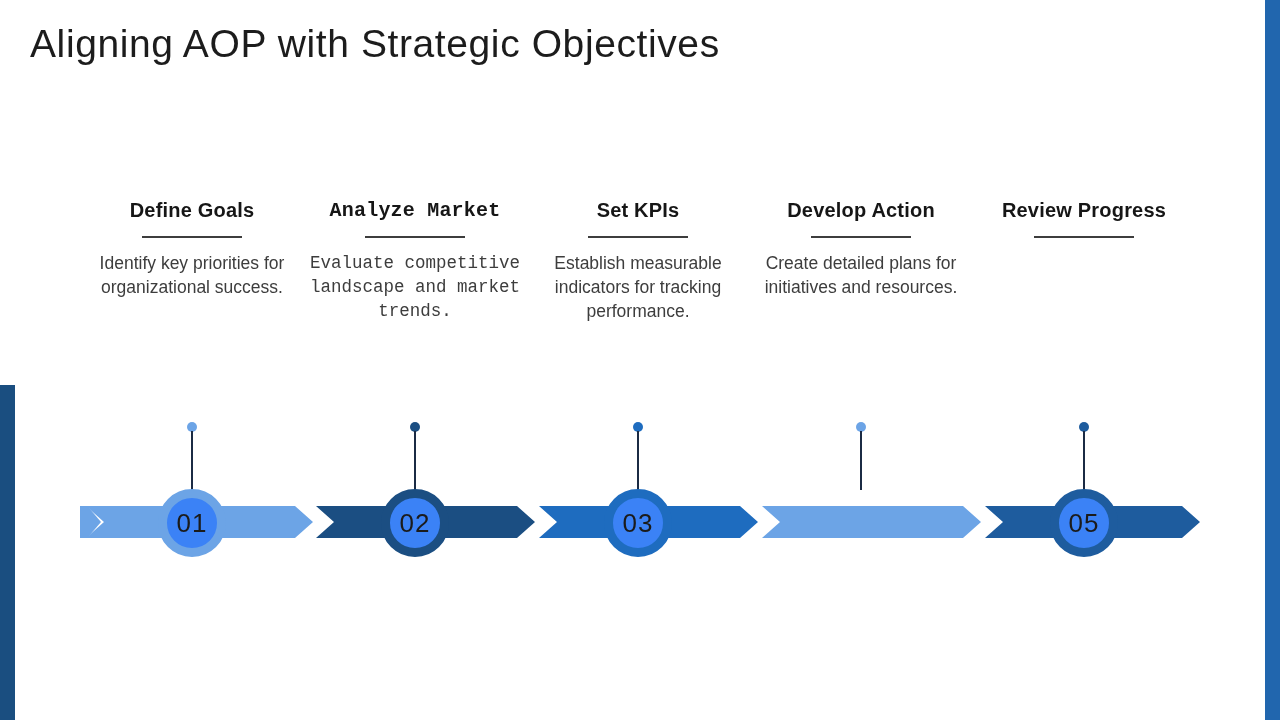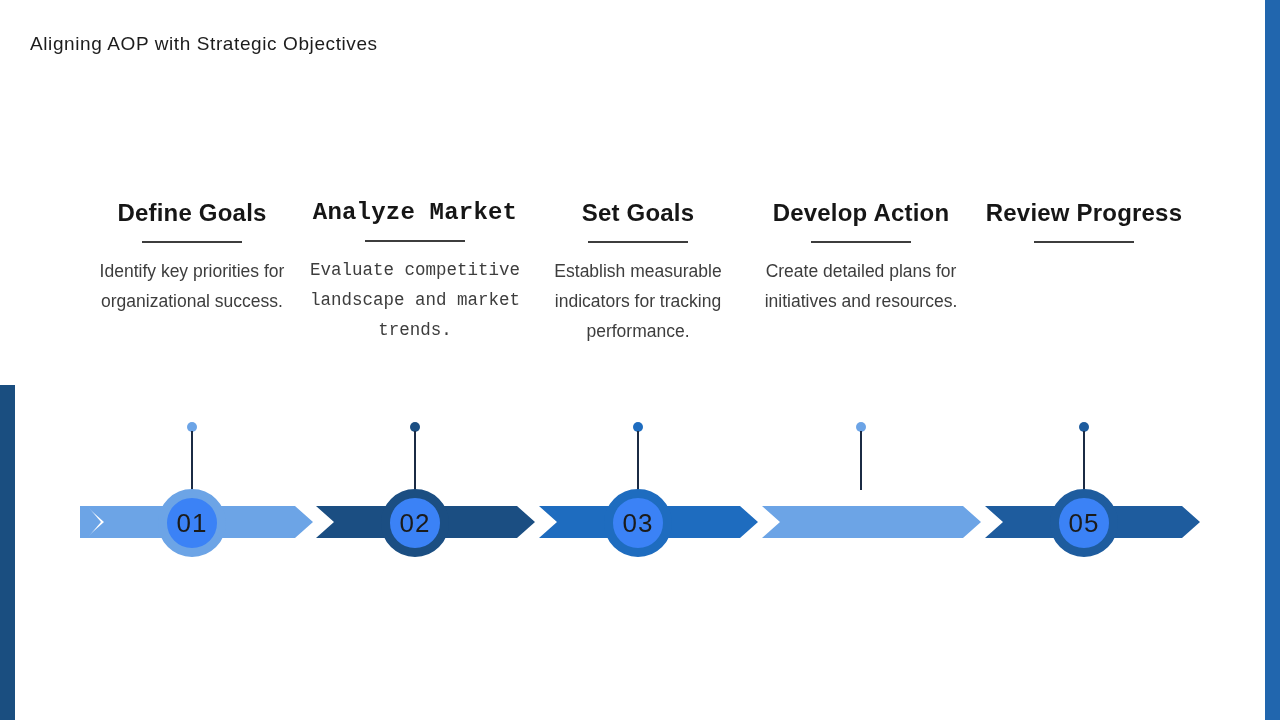--- a/index.html
+++ b/index.html
@@ -1,29 +1,29 @@
 <!DOCTYPE html>
 <html><head>
 <meta charset="utf-8">
 <style>
   html,body { margin:0; padding:0; background:#fff; }
   .slide {
     position:relative; width:1280px; height:720px; background:#ffffff;
     font-family:"Liberation Sans","DejaVu Sans",sans-serif; overflow:hidden;
   }
   .title {
-    position:absolute; left:30px; top:27px; font-size:19px; line-height:34px;
+    position:absolute; left:30px; top:27px; font-size:39px; line-height:34px;
     color:#1c1c1c; letter-spacing:0.6px; font-weight:400;
   }
   
   .col { position:absolute; top:199px; width:224px; text-align:center; }
   .col-1{left:80px;} .col-2{left:303px;font-family:Liberation Mono, monospace;} .col-3{left:526px;} .col-4{left:749px;} .col-5{left:972px;}
-  .col h3 { margin:0; font-size:24px; font-weight:700; color:#161616; letter-spacing:0.2px; }
+  .col h3 { margin:0; font-size:20px; font-weight:700; color:#161616; letter-spacing:0.2px; }
   .rule { width:100px; height:2px; background:#3d3d3d; margin:14px auto 13px; }
-  .col p { margin:0 auto; width:218px; font-size:17.5px; line-height:30px; color:#3d3d3d; }
+  .col p { margin:0 auto; width:218px; font-size:17.5px; line-height:24px; color:#3d3d3d; }
   
   .timeline { position:absolute; left:0; top:0; width:1280px; height:720px; }
   .startcap {
     position:absolute; left:80px; top:506px; width:21px; height:32px;
     clip-path:polygon(0 0, 35% 0, 100% 50%, 35% 100%, 0 100%);
   }
   .seg {
     position:absolute; top:506px; height:32px;
     clip-path:polygon(0 0, calc(100% - 18px) 0, 100% 50%, calc(100% - 18px) 100%, 0 100%, 18px 50%);
   }
@@ -57,21 +57,21 @@
     <h3>Define Goals</h3>
     <div class="rule"></div>
     <p>Identify key priorities for organizational success.</p>
   </div>
   <div class="col col-2">
     <h3>Analyze Market</h3>
     <div class="rule"></div>
     <p>Evaluate competitive landscape and market trends.</p>
   </div>
   <div class="col col-3">
-    <h3>Set Goals</h3>
+    <h3>Set KPIs</h3>
     <div class="rule"></div>
     <p>Establish measurable indicators for tracking performance.</p>
   </div>
   <div class="col col-4">
     <h3>Develop Action</h3>
     <div class="rule"></div>
     <p>Create detailed plans for initiatives and resources.</p>
   </div>
   <div class="col col-5">
     <h3>Review Progress</h3>

